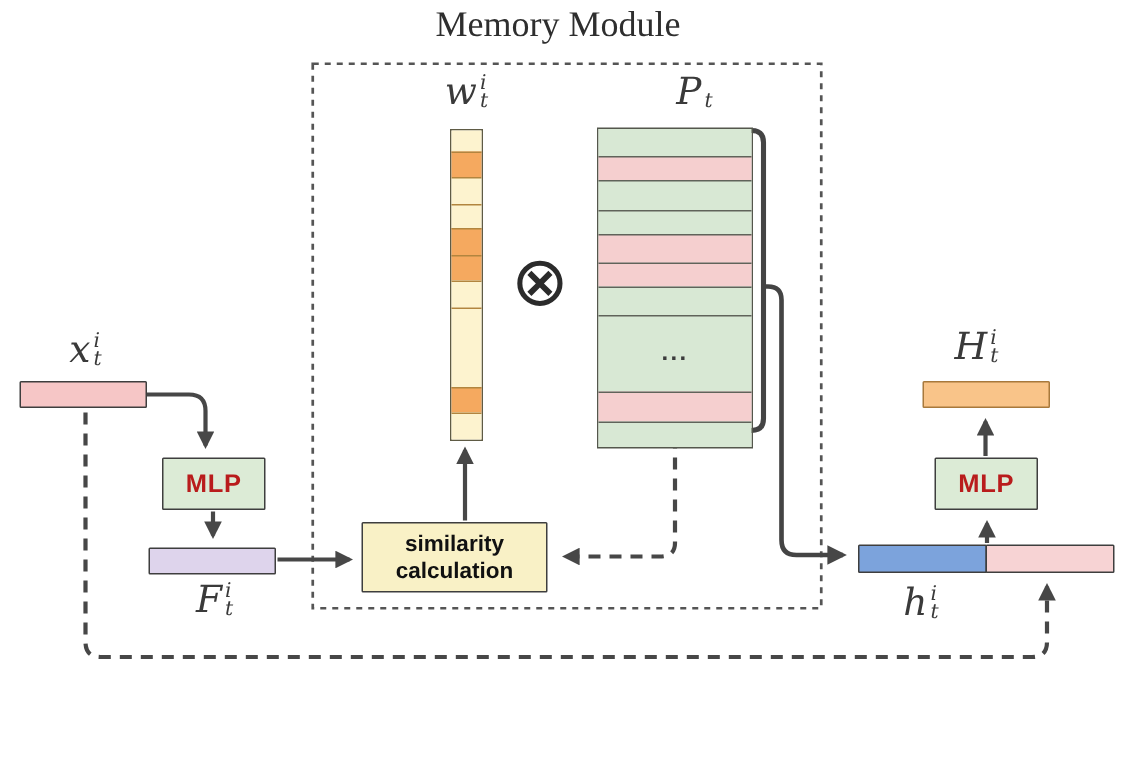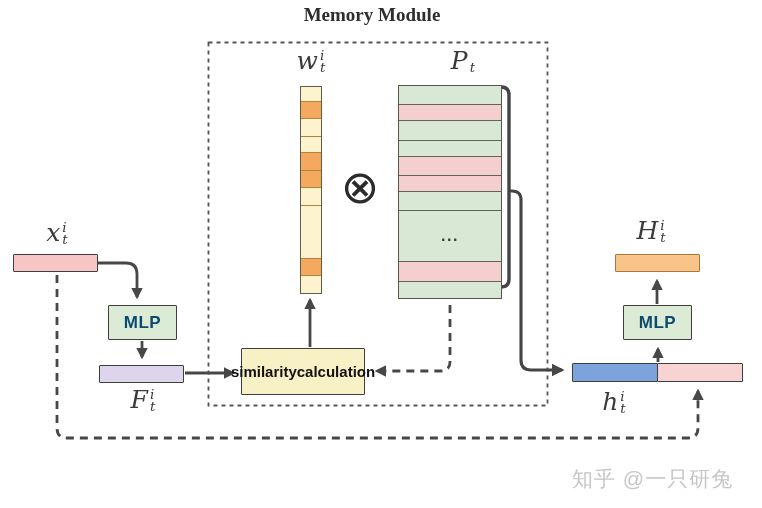--- a/index.html
+++ b/index.html
@@ -4,42 +4,42 @@
 <style>
   html,body{margin:0;padding:0;background:#ffffff;}
   #stage{position:relative;width:762px;height:508px;background:#ffffff;overflow:hidden;
          font-family:"Liberation Sans",sans-serif;}
   #wires{position:absolute;left:0;top:0;width:762px;height:508px;z-index:1;}
   .abs{position:absolute;z-index:2;box-sizing:border-box;}
 
   
   .box{border:1.6px solid #3e3e3e;border-radius:1px;}
   .mlp{width:69px;height:35px;display:flex;align-items:center;justify-content:center;
-       font-weight:bold;font-size:17px;letter-spacing:.5px;color:#0c4a6e;}
-  .simbox{width:124px;height:47px;display:flex;align-items:center;
+       font-weight:bold;font-size:17px;letter-spacing:.5px;color:#b91c1c;}
+  .simbox{width:124px;height:47px;display:flex;flex-direction:column;align-items:center;
           justify-content:center;font-weight:bold;font-size:15px;line-height:1.2;color:#111;}
 
   
   .vec{display:flex;flex-direction:column;}
   #wvec{left:300px;top:86px;width:22px;border:1.6px solid #5f5b45;}
   .wcell+.wcell{border-top:1.3px solid #b2853f;}
   #pmat{left:398px;top:85px;width:104px;border:1.6px solid #54574c;}
   .mrow{display:flex;align-items:center;justify-content:center;font-weight:bold;
         font-size:16px;letter-spacing:1.5px;color:#3c3c3c;}
   .mrow+.mrow{border-top:1.4px solid #60635a;}
 
   
   .ml{position:absolute;z-index:2;transform:translateX(-50%);display:flex;align-items:center;
       line-height:1;font-family:"DejaVu Serif",serif;font-style:italic;color:#3a3a3a;}
   .ml .base{font-size:25px;}
   .ml .scr{display:flex;flex-direction:column;font-size:13.5px;margin-left:2px;}
   .ml .scr span{display:block;min-height:12px;line-height:12px;}
 
   .title{position:absolute;z-index:2;transform:translateX(-50%);
-         font-family:"Liberation Serif",serif;font-weight:bold;font-size:19px;color:#2e2e2e;}
+         font-family:"Liberation Serif",serif;font-weight:normal;font-size:24px;color:#2e2e2e;}
   .otimes{position:absolute;z-index:2;transform:translate(-50%,-50%);
           font-family:"DejaVu Sans",sans-serif;font-size:46px;color:#2b2b2b;line-height:1;}
   .caption{position:absolute;z-index:2;font-family:"Liberation Serif",serif;font-size:28px;
            color:#101010;word-spacing:5px;}
   .watermark{position:absolute;z-index:2;font-size:21px;color:#c6c6c6;letter-spacing:1px;}
 </style>
 </head>
 <body>
 
 <div id="stage">
@@ -148,14 +148,13 @@
   <div class="abs box mlp" style="left: 623px; top: 305px; background: rgb(220, 235, 214);">MLP</div>
   <div class="abs" style="left: 615px; top: 254px; width: 85px; height: 18px; border: 1.6px solid rgb(168, 121, 60); border-radius: 1px; background: rgb(249, 196, 137);"></div>
   <div class="ml" style="left:651px;top:218px;">
     <span class="base">H</span>
     <span class="scr">
         <span>i</span>
         <span>t</span>
     </span>
   </div>
 
-  <div class="watermark" style="left:572px;top:465px;">知乎 @一只研兔</div>
 </div>
 
 </body></html>

